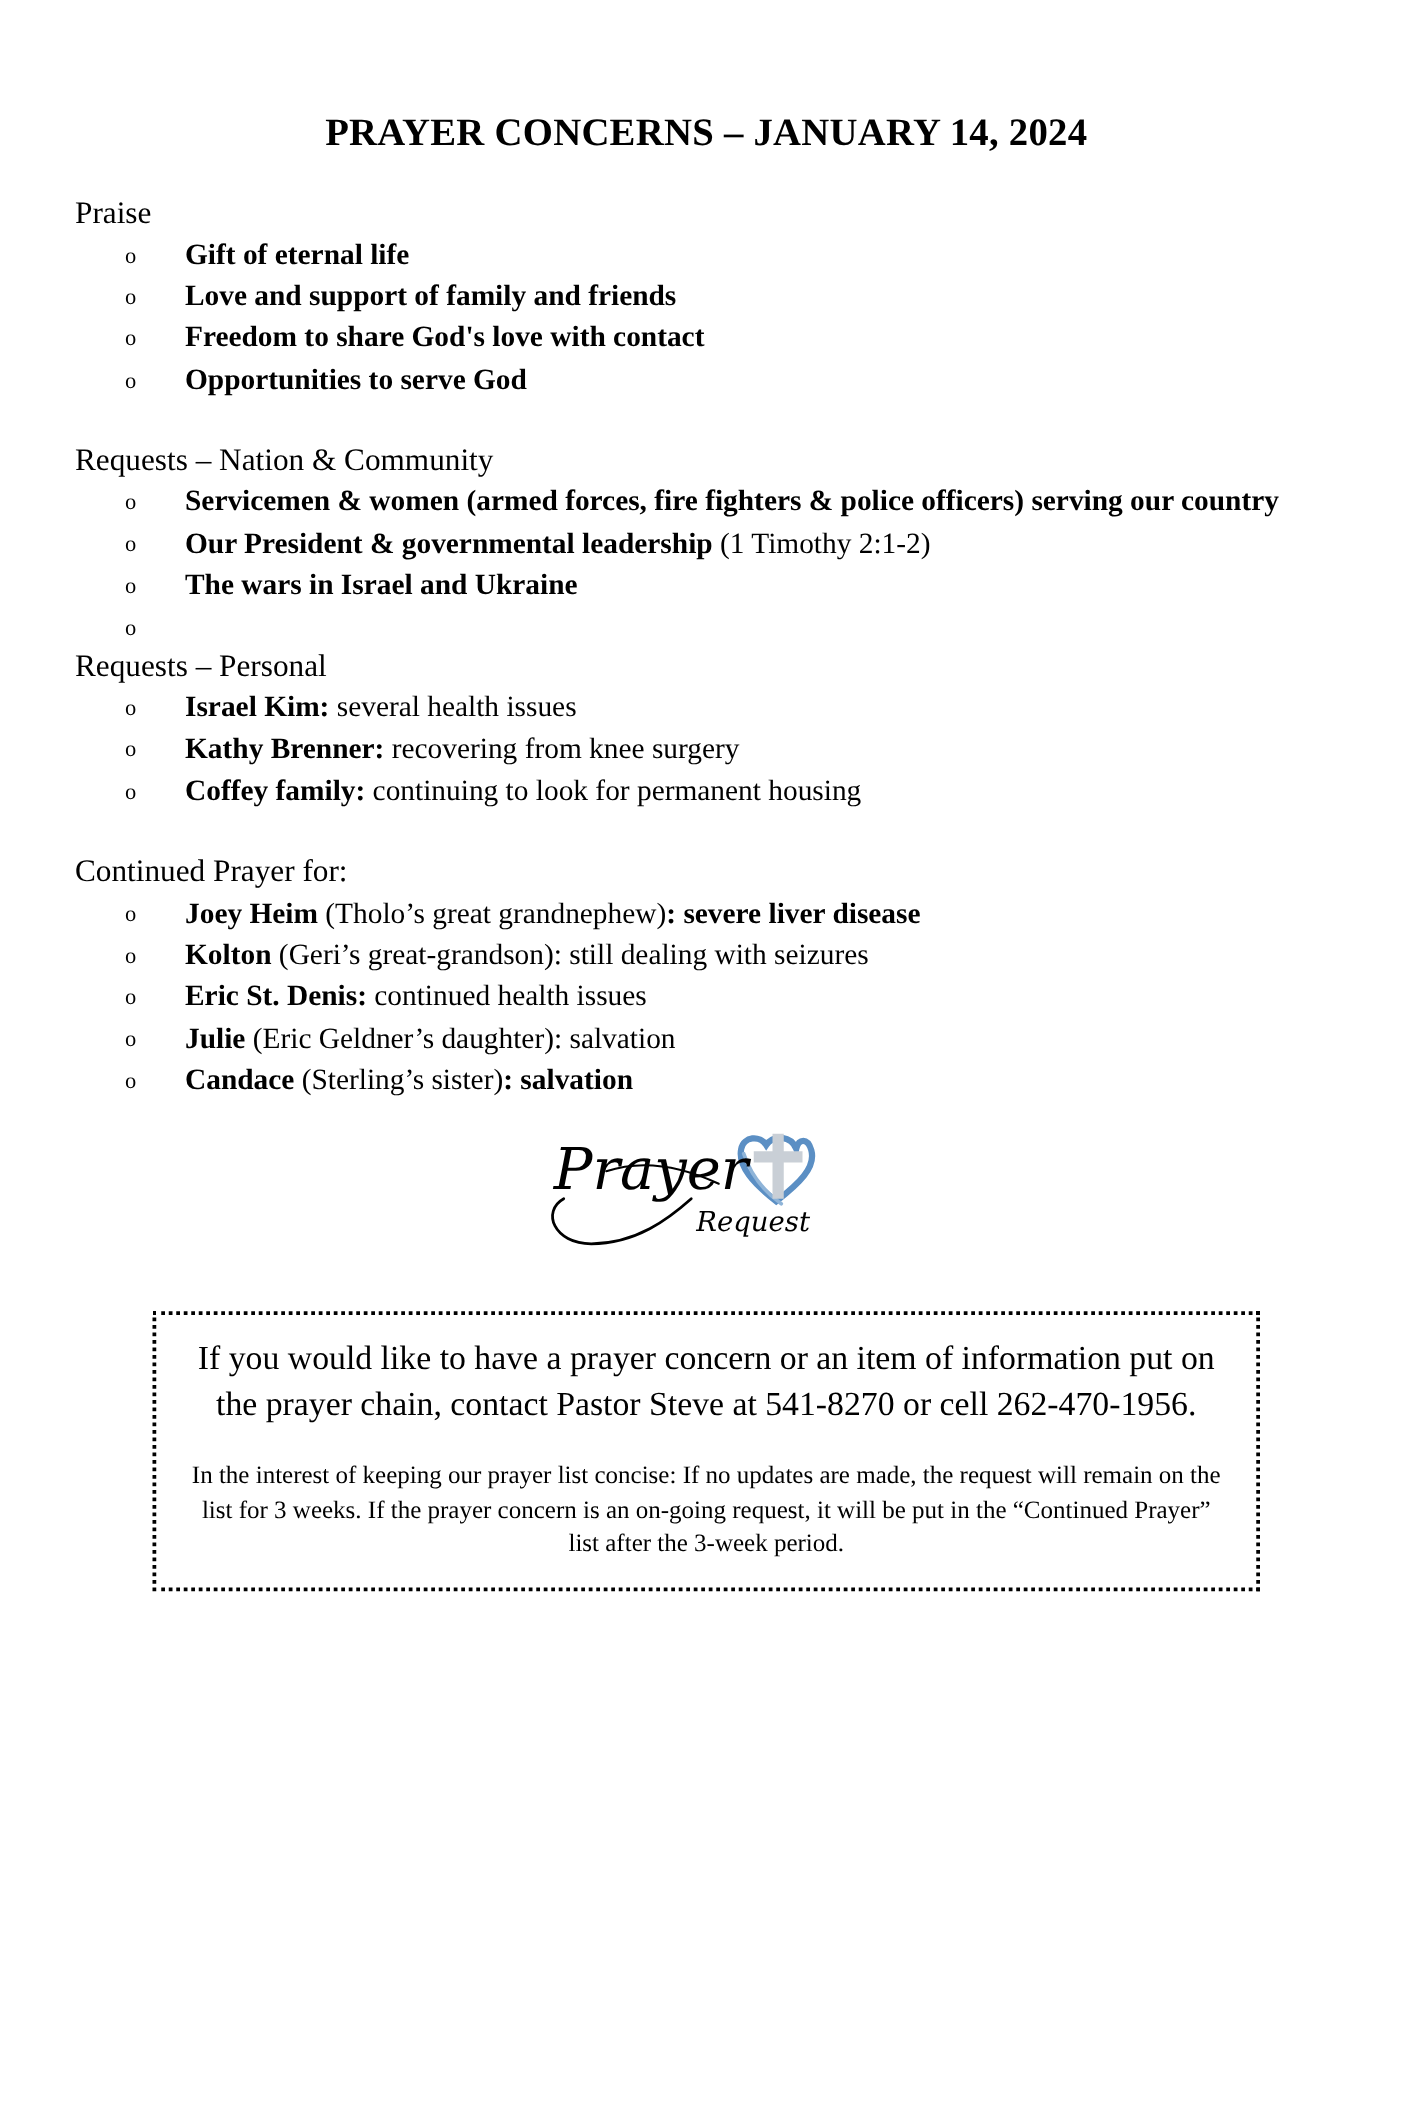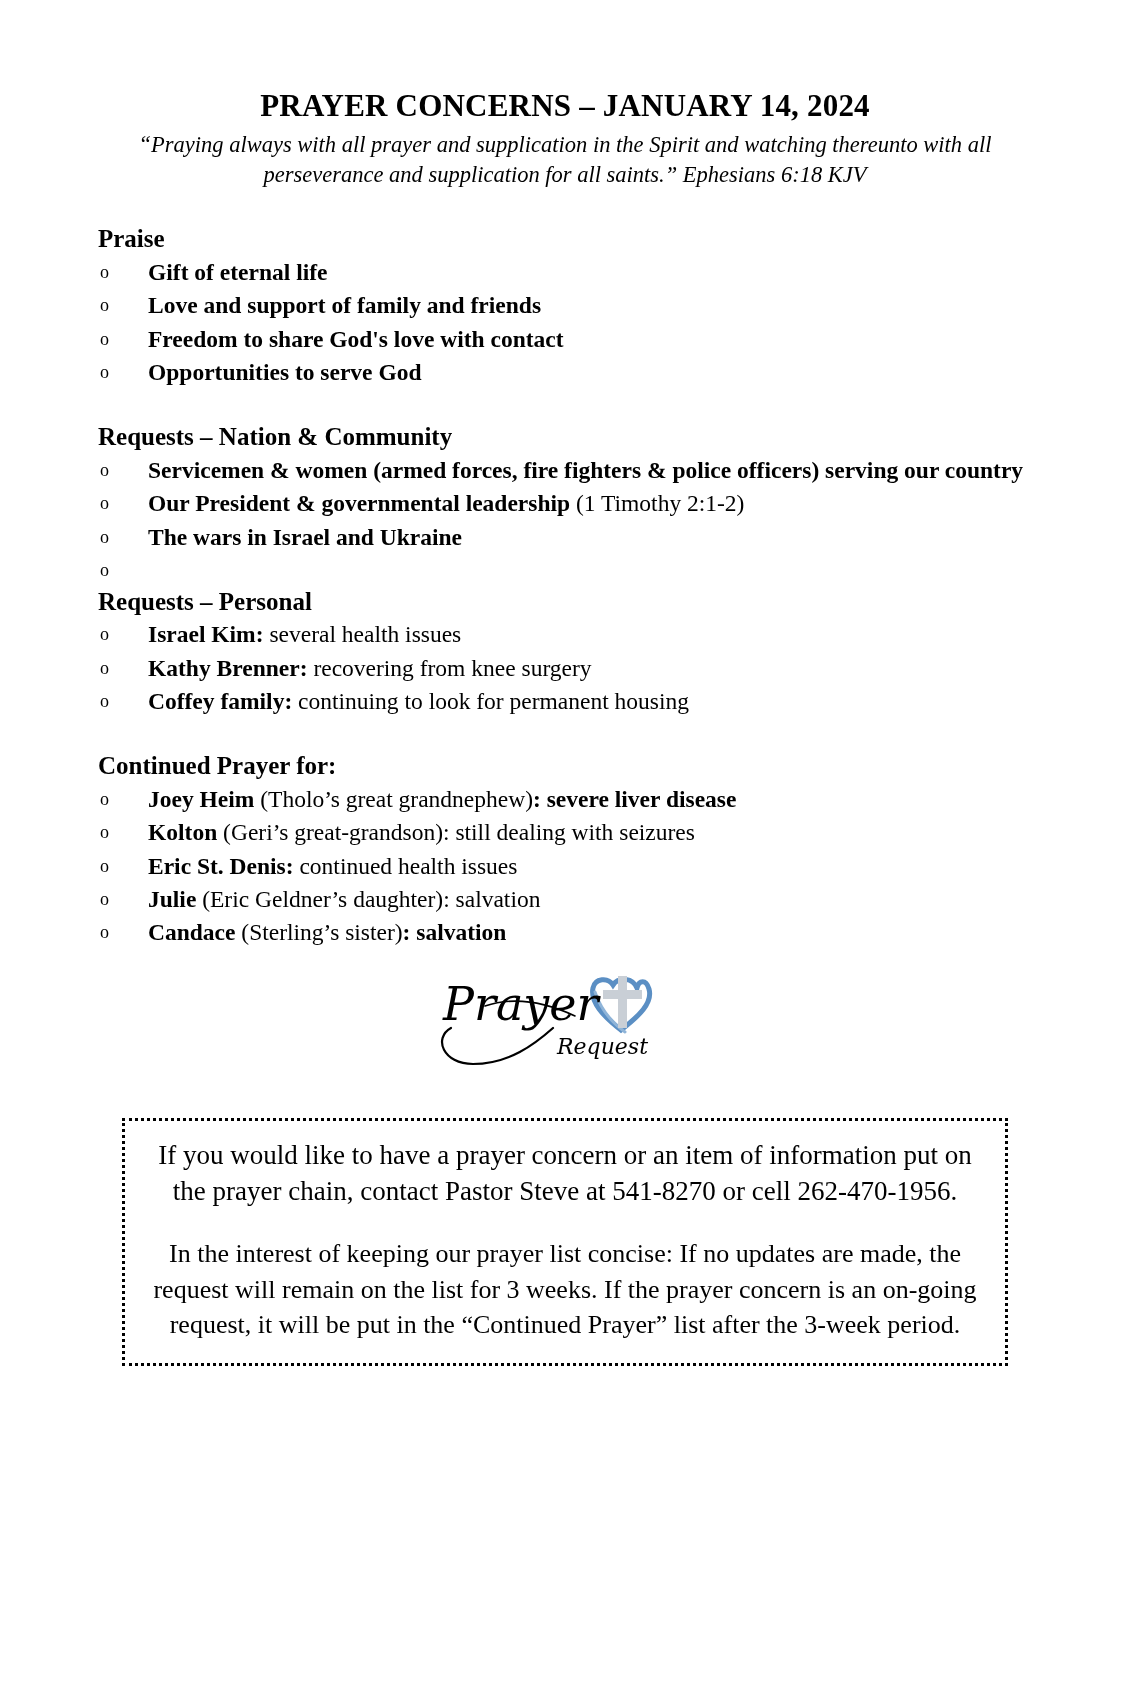--- a/index.html
+++ b/index.html
@@ -41,22 +41,22 @@
     margin: 9px auto 0 auto;
     width: 880px;
   }
 
   
   .section {
     margin-top: 34px;
   }
   .section-heading {
     font-size: 25px;
-    font-weight: bold;
-    padding-left: 98px;
+    font-weight: normal;
+    padding-left: 60px;
     line-height: 1.1;
     margin-bottom: 3px;
   }
   ul.bullets {
     list-style: none;
     margin: 0;
     padding: 0;
   }
   ul.bullets > li {
     position: relative;
@@ -98,35 +98,31 @@
     padding: 16px 24px 20px 24px;
     text-align: center;
   }
   .notice-p {
     font-size: 27px;
     line-height: 1.35;
     margin: 0;
   }
   .notice-p.second {
     margin-top: 26px;
-    font-size: 26px;
+    font-size: 20px;
     line-height: 1.38;
   }
 </style>
 </head>
 <body>
 
 <div class="page">
 
   <h1 class="doc-title">PRAYER CONCERNS – JANUARY 14, 2024</h1>
 
-  <div class="scripture">
-    <div>“Praying always with all prayer and supplication in the Spirit and watching thereunto with all</div>
-    <div>perseverance and supplication for all saints.” Ephesians 6:18 KJV</div>
-  </div>
 
   <div class="section gap-praise">
     <div class="section-heading">Praise</div>
     <ul class="bullets">
       <li>
         <span class="bullet-mark">o</span>
         <span class="b">Gift of eternal life</span><span class="n"></span>
       </li>
       <li>
         <span class="bullet-mark">o</span>

